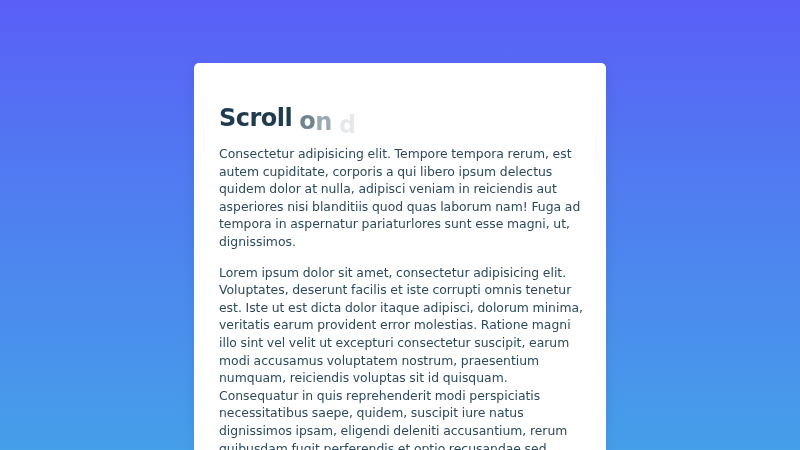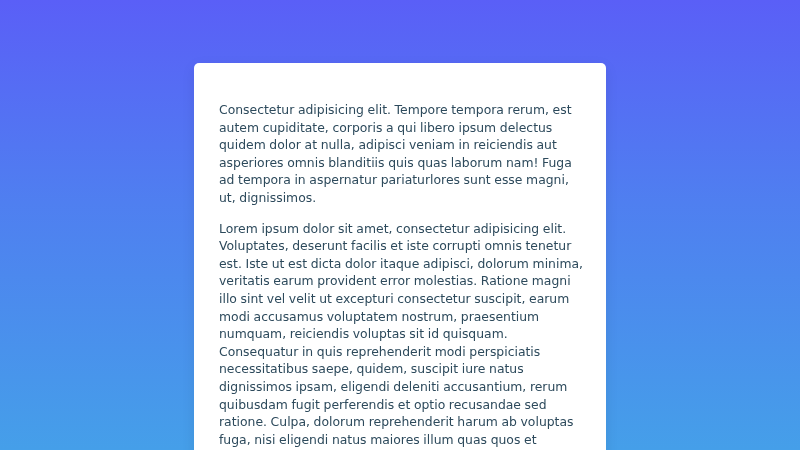--- a/index.html
+++ b/index.html
@@ -53,15 +53,18 @@
       line-height: 17.6px;
       color: #2d4a5c;
       width: 366px;
       word-spacing: -0.3px;
     }
   </style>
 </head>
 <body>
 
 <div class="card">
-  <p class="body-text">Consectetur adipisicing elit. Tempore tempora rerum, est autem cupiditate, corporis a qui libero ipsum delectus quidem dolor at nulla, adipisci veniam in reiciendis aut asperiores omnis blanditiis quis quas laborum nam! Fuga ad tempora in aspernatur pariaturlores sunt esse magni, ut, dignissimos.</p>
+  <h1 class="title">
+    <span class="word">Scroll</span><span class="space"></span><span class="ch" style="opacity:0.72; top:3px; color:#3a5566;">o</span><span class="ch" style="opacity:0.5; top:4px; color:#3a5566;">n</span><span class="space"></span><span class="ch" style="opacity:0.12; top:7px; color:#3a5566;">d</span>
+  </h1>
+  <p class="body-text">Consectetur adipisicing elit. Tempore tempora rerum, est autem cupiditate, corporis a qui libero ipsum delectus quidem dolor at nulla, adipisci veniam in reiciendis aut asperiores nisi blanditiis quod quas laborum nam! Fuga ad tempora in aspernatur pariaturlores sunt esse magni, ut, dignissimos.</p>
   <p class="body-text">Lorem ipsum dolor sit amet, consectetur adipisicing elit. Voluptates, deserunt facilis et iste corrupti omnis tenetur est. Iste ut est dicta dolor itaque adipisci, dolorum minima, veritatis earum provident error molestias. Ratione magni illo sint vel velit ut excepturi consectetur suscipit, earum modi accusamus voluptatem nostrum, praesentium numquam, reiciendis voluptas sit id quisquam. Consequatur in quis reprehenderit modi perspiciatis necessitatibus saepe, quidem, suscipit iure natus dignissimos ipsam, eligendi deleniti accusantium, rerum quibusdam fugit perferendis et optio recusandae sed ratione. Culpa, dolorum reprehenderit harum ab voluptas fuga, nisi eligendi natus maiores illum quas quos et aperiam aut</p>
 </div>
 
 </body></html>

